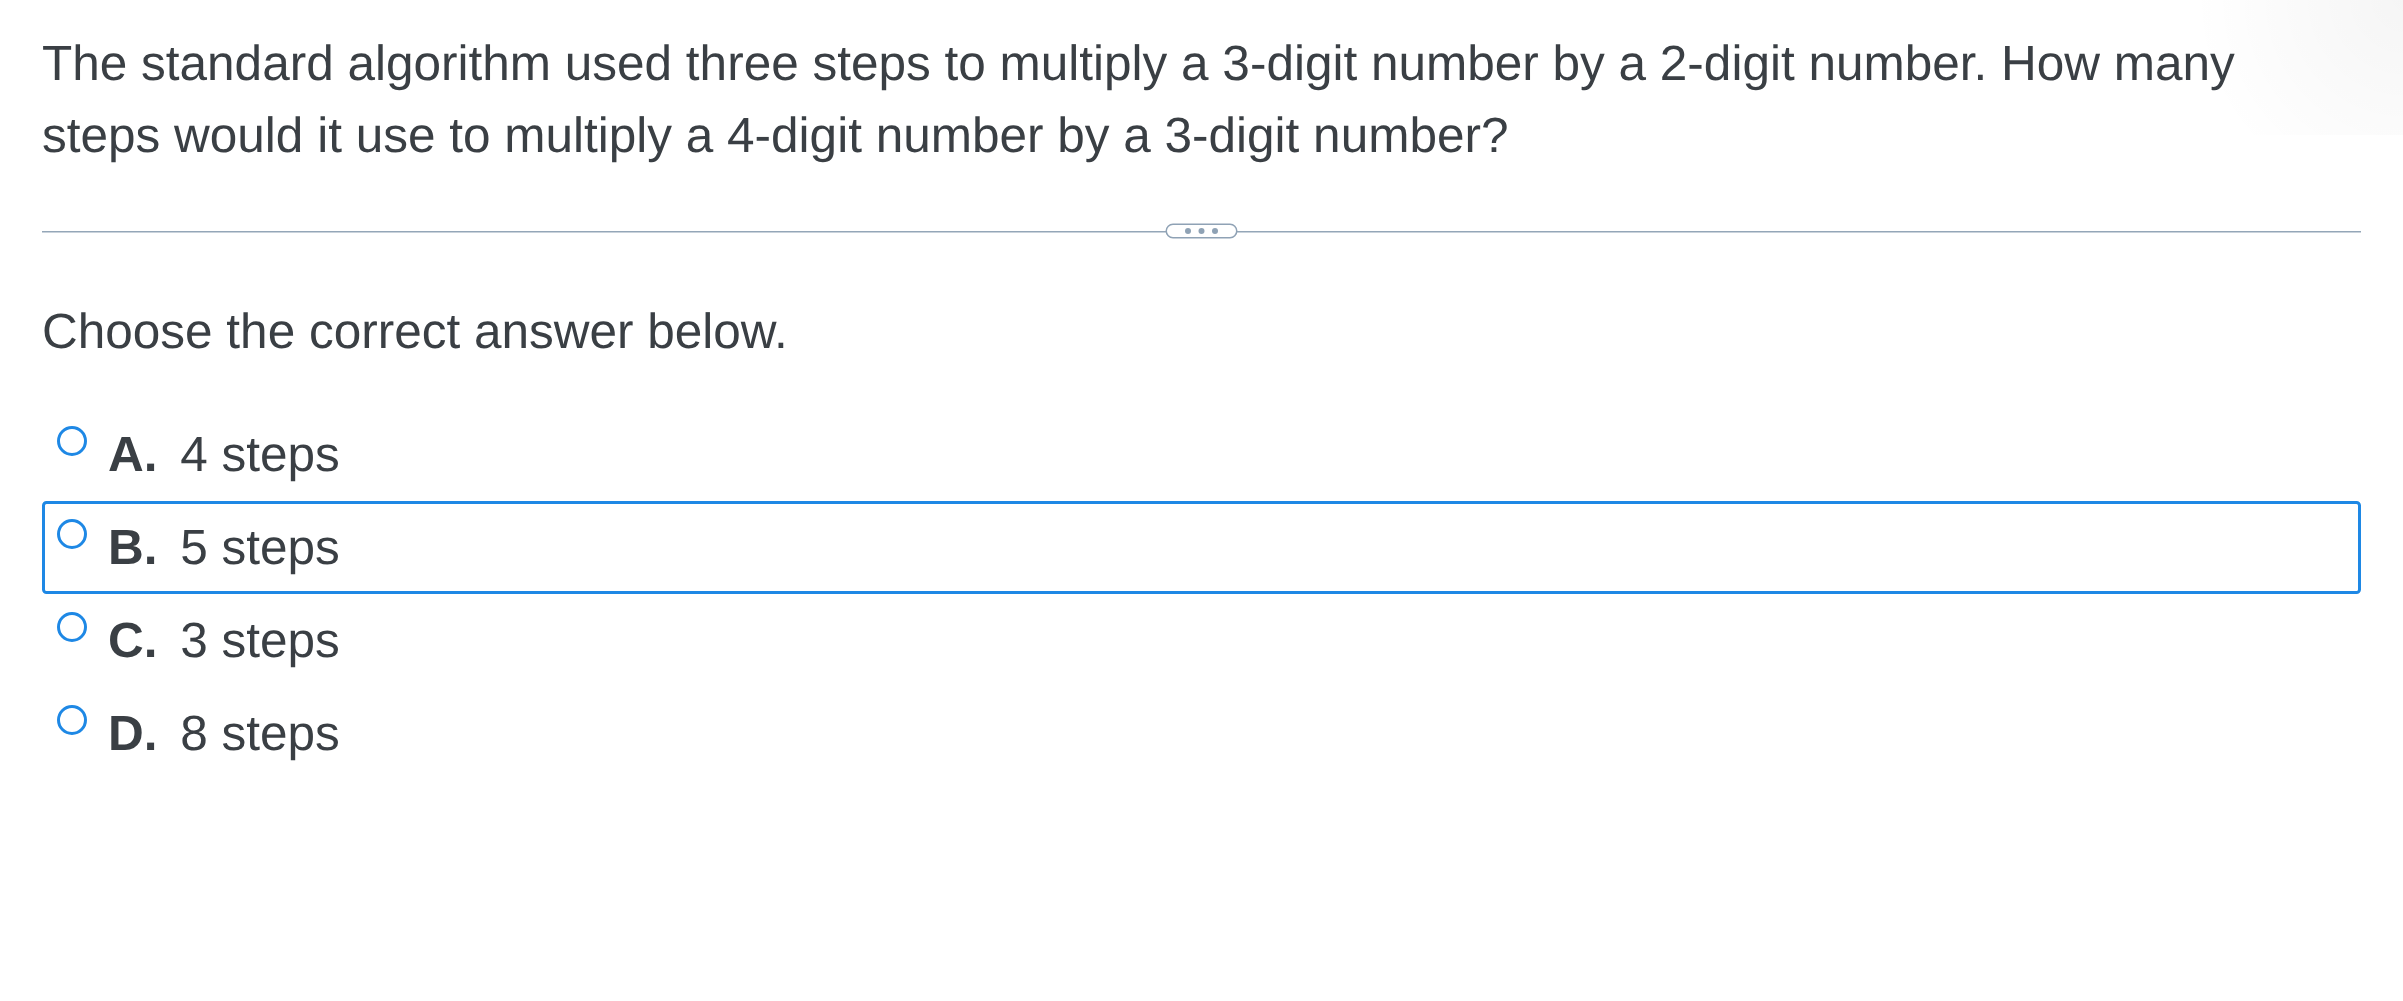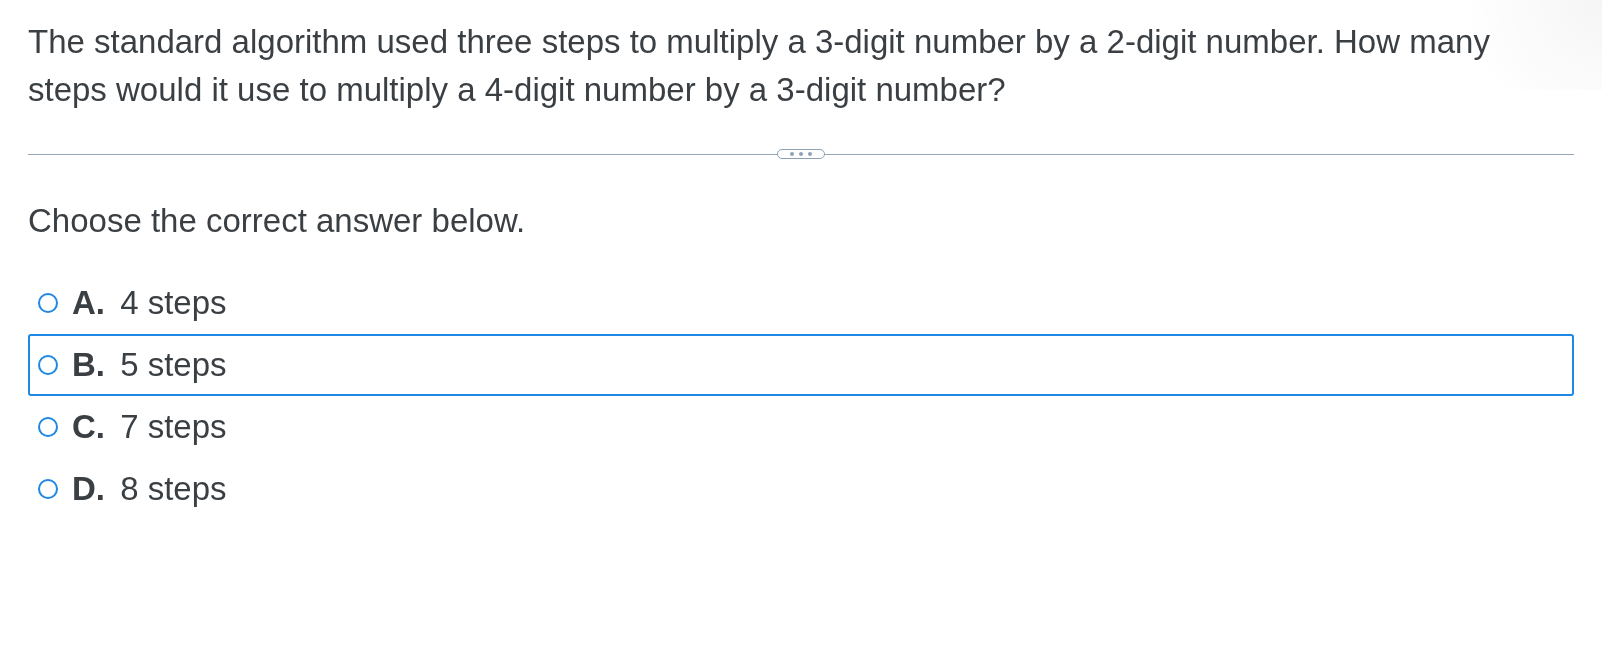--- a/index.html
+++ b/index.html
@@ -11,21 +11,21 @@
   .ellipsis-pill {
     position: absolute; left: 50%; top: 50%; transform: translate(-50%, -50%);
     background: #ffffff; border: 1px solid #8fa2b5; border-radius: 12px;
     padding: 2px 12px; display: flex; gap: 5px; align-items: center; justify-content: center;
     cursor: pointer;
   }
   .ellipsis-pill .dot { width: 4px; height: 4px; background: #8fa2b5; border-radius: 50%; }
   .instruction { color: #3a3f44; font-size: 33px; margin-bottom: 32px; }
   .options { display: flex; flex-direction: column; }
   .option-row {
-    display: flex; align-items: center; gap: 14px;
+    display: flex; align-items: flex-start; gap: 14px;
     padding: 10px 8px; font-size: 33px; color: #3a3f44;
     border: 2px solid transparent; border-radius: 3px;
     cursor: pointer;
   }
   .option-row.highlight { border: 2px solid #1e88e5; }
   .radio-outer {
     width: 20px; height: 20px; border: 2px solid #1e88e5; border-radius: 50%;
     flex: 0 0 auto; display: inline-block;
   }
   .opt-label { font-weight: 700; color: #3a3f44; margin-right: 6px; }
@@ -67,21 +67,21 @@
       <span class="radio-outer"></span>
       <span>
         <span class="opt-label">B.</span>
         <span class="opt-text">5 steps</span>
       </span>
     </label>
     <label class="option-row">
       <span class="radio-outer"></span>
       <span>
         <span class="opt-label">C.</span>
-        <span class="opt-text">7 steps</span>
+        <span class="opt-text">3 steps</span>
       </span>
     </label>
     <label class="option-row">
       <span class="radio-outer"></span>
       <span>
         <span class="opt-label">D.</span>
         <span class="opt-text">8 steps</span>
       </span>
     </label>
   </div>

